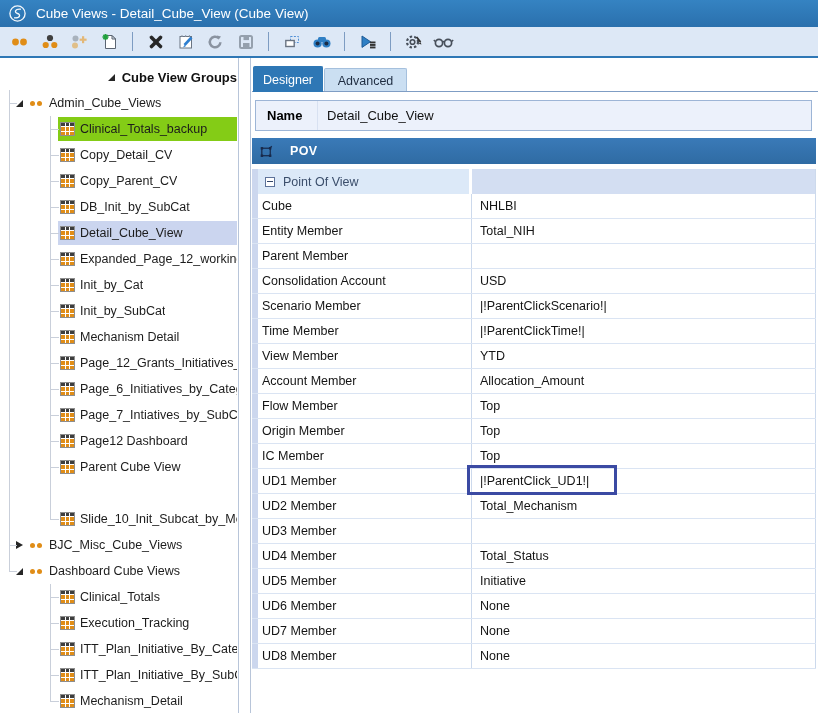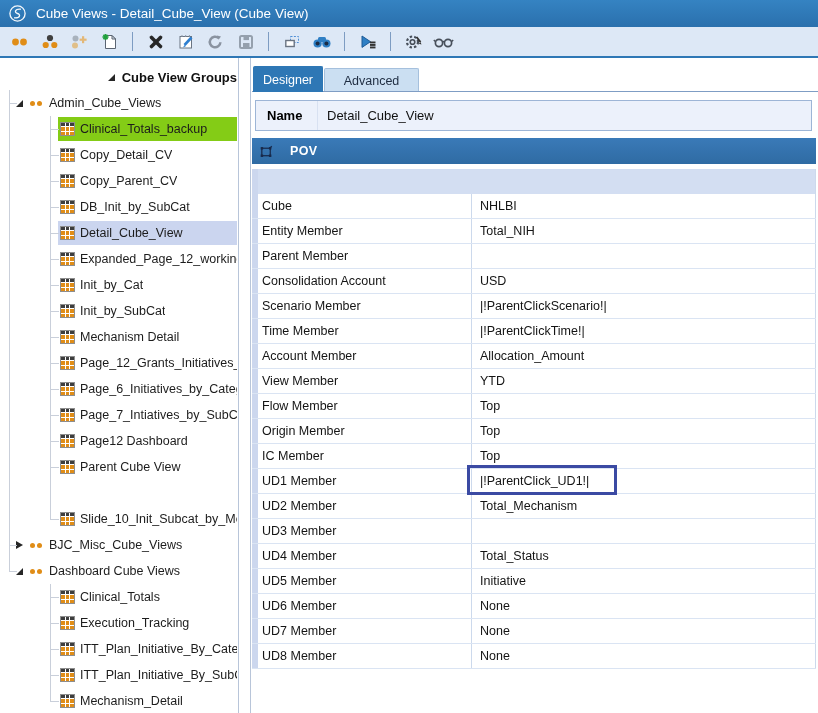--- a/index.html
+++ b/index.html
@@ -43,21 +43,21 @@
   .cv-icon span{display:block;}
   .cv-icon span.d{background:#3d3d3d;} .cv-icon span.o{background:#e08d17;}
   .conn{position:absolute;width:1px;background:#c9cfda;}
 
   
   .rpanel{position:absolute;left:252px;top:58px;width:566px;height:655px;background:#fff;}
   .tab{position:absolute;display:flex;align-items:center;justify-content:center;
     font-size:12.5px;box-sizing:border-box;border-radius:2px 2px 0 0;cursor:default;}
   .tab.active{left:1px;top:8px;width:70px;height:26px;background:#2e77b5;color:#fff;
     border:1px solid #2e77b5;border-bottom:none;z-index:2;}
-  .tab.inactive{left:72px;top:10px;width:95px;height:24px;background:#cbdff2;color:#1e2c40;
+  .tab.inactive{left:72px;top:10px;width:83px;height:24px;background:#cbdff2;color:#1e2c40;
     border:1px solid #a5c0dd;border-bottom:none;}
   .tabstrip-line{position:absolute;left:0;top:33px;width:566px;height:1px;background:#7f9dc4;}
 
   .name-box{position:absolute;left:3px;top:42px;width:557px;height:31px;background:#ecf1fb;
     border:1px solid #9db5d6;box-sizing:border-box;display:flex;align-items:center;}
   .name-label{width:50px;padding-left:11px;font-weight:bold;font-size:13px;color:#000;flex:none;}
   .name-div{width:1px;height:100%;background:#d8e1f1;flex:none;}
   .name-value{padding-left:9px;font-size:13px;color:#111;}
 
   .pov-bar{position:absolute;left:0;top:80px;width:564px;height:26px;
@@ -579,20 +579,24 @@
           <rect x="10.6" y="11.2" width="2.6" height="2.6" fill="#18294a"></rect>
           <line x1="11" y1="5" x2="13.6" y2="2.4" stroke="#18294a" stroke-width="1.3"></line>
         </svg>
       </span>
       <span class="pov-title">POV</span>
     </div>
 
     <div class="pov-grid" id="pov-grid">
       <div class="g-row group">
         <div class="g-indent"></div>
+        <div class="g-label">
+          <span class="collapse-box"></span>
+          <span>Point Of View</span>
+        </div>
         <div class="g-value"></div>
       </div>
     <div class="g-row">
     <div class="g-indent"></div>
     <div class="g-label">Cube</div>
     <div class="g-value">NHLBI</div>
   </div>
         <div class="g-row">
     <div class="g-indent"></div>
     <div class="g-label">Entity Member</div>
@@ -613,30 +617,30 @@
     <div class="g-label">Scenario Member</div>
     <div class="g-value">|!ParentClickScenario!|</div>
   </div>
         <div class="g-row">
     <div class="g-indent"></div>
     <div class="g-label">Time Member</div>
     <div class="g-value">|!ParentClickTime!|</div>
   </div>
         <div class="g-row">
     <div class="g-indent"></div>
+    <div class="g-label">View Member</div>
+    <div class="g-value">YTD</div>
+  </div>
+        <div class="g-row">
+    <div class="g-indent"></div>
     <div class="g-label">Account Member</div>
     <div class="g-value">Allocation_Amount</div>
   </div>
         <div class="g-row">
     <div class="g-indent"></div>
-    <div class="g-label">View Member</div>
-    <div class="g-value">YTD</div>
-  </div>
-        <div class="g-row">
-    <div class="g-indent"></div>
     <div class="g-label">Flow Member</div>
     <div class="g-value">Top</div>
   </div>
         <div class="g-row">
     <div class="g-indent"></div>
     <div class="g-label">Origin Member</div>
     <div class="g-value">Top</div>
   </div>
         <div class="g-row">
     <div class="g-indent"></div>

